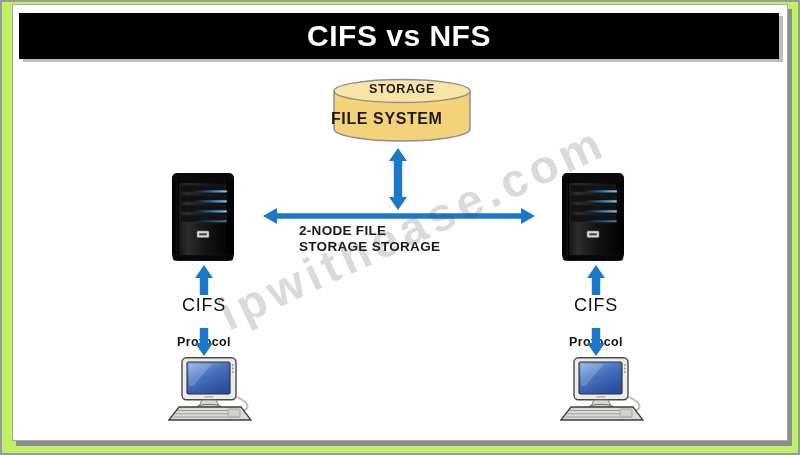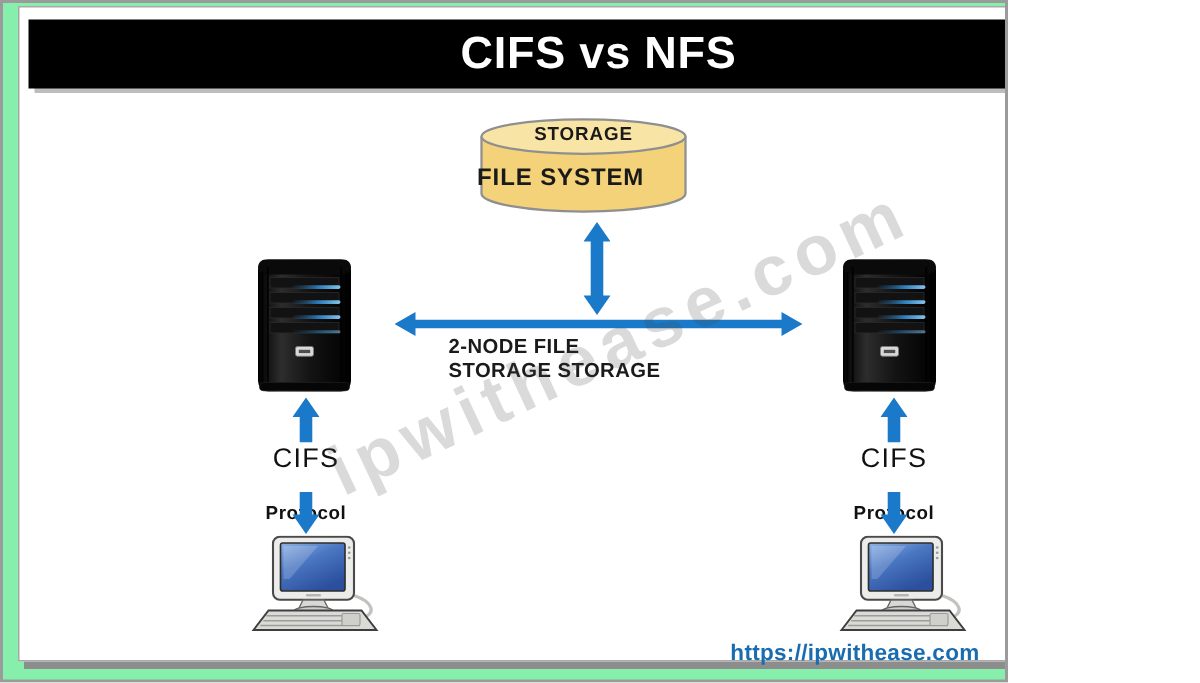--- a/index.html
+++ b/index.html
@@ -1,38 +1,38 @@
 <!DOCTYPE html>
 <html><head>
 <meta charset="utf-8">
 <style>
   * { margin:0; padding:0; box-sizing:border-box; }
   html,body { background:#fff; }
   body { font-family:"Liberation Sans","DejaVu Sans",sans-serif; }
 
   .canvas {
-    position:relative; width:672px; height:455px;
-    background:#86efac; border:2px solid #9b9b9b; overflow:hidden;
+    position:relative; width:800px; height:455px;
+    background:#bef264; border:2px solid #9b9b9b; overflow:hidden;
   }
   .inner-frame {
     position:absolute; left:10px; top:2px; width:776px; height:437px;
     border:1px solid #a8a8a8; background:#fff;
     box-shadow:4px 5px 0 #8d8d8d;
   }
   .title-bar {
     position:absolute; left:17px; top:11px; width:760px; height:46px;
     background:#000; box-shadow:4px 3px 0 #bdbdbd;
     display:flex; align-items:center; justify-content:center;
   }
   .title-bar .title-text {
     color:#fff; font-size:30px; font-weight:bold; letter-spacing:.5px;
   }
 
   
-  .cylinder { position:absolute; left:316px; top:75px; width:142px; height:68px; }
+  .cylinder { position:absolute; left:329px; top:75px; width:142px; height:68px; }
   .cylinder svg { position:absolute; left:0; top:0; }
   .cyl-top-label {
     position:absolute; left:0; top:5px; width:100%; text-align:center;
     font-size:12.5px; font-weight:bold; color:#1a1a1a; letter-spacing:.6px;
   }
   .cyl-main-label {
     position:absolute; left:0; top:33px; width:100%; text-align:left;
     font-size:16px; font-weight:bold; color:#1a1a1a; letter-spacing:.6px;
   }
 
@@ -255,14 +255,13 @@
         <line x1="15.5" y1="53.5" x2="74" y2="53.5"></line>
         <line x1="13.5" y1="56.8" x2="76" y2="56.8"></line>
         <line x1="11.5" y1="60" x2="78" y2="60"></line>
       </g>
       <rect x="66" y="52" width="12" height="8" rx="1" fill="#cfcfcb" stroke="#9c9c98" stroke-width="0.8"></rect>
     </svg>
   </div>
 
   <div class="watermark">ipwithease.com</div>
 
-  <div class="footer-url">https://ipwithease.com</div>
 </div>
 
 </body></html>

